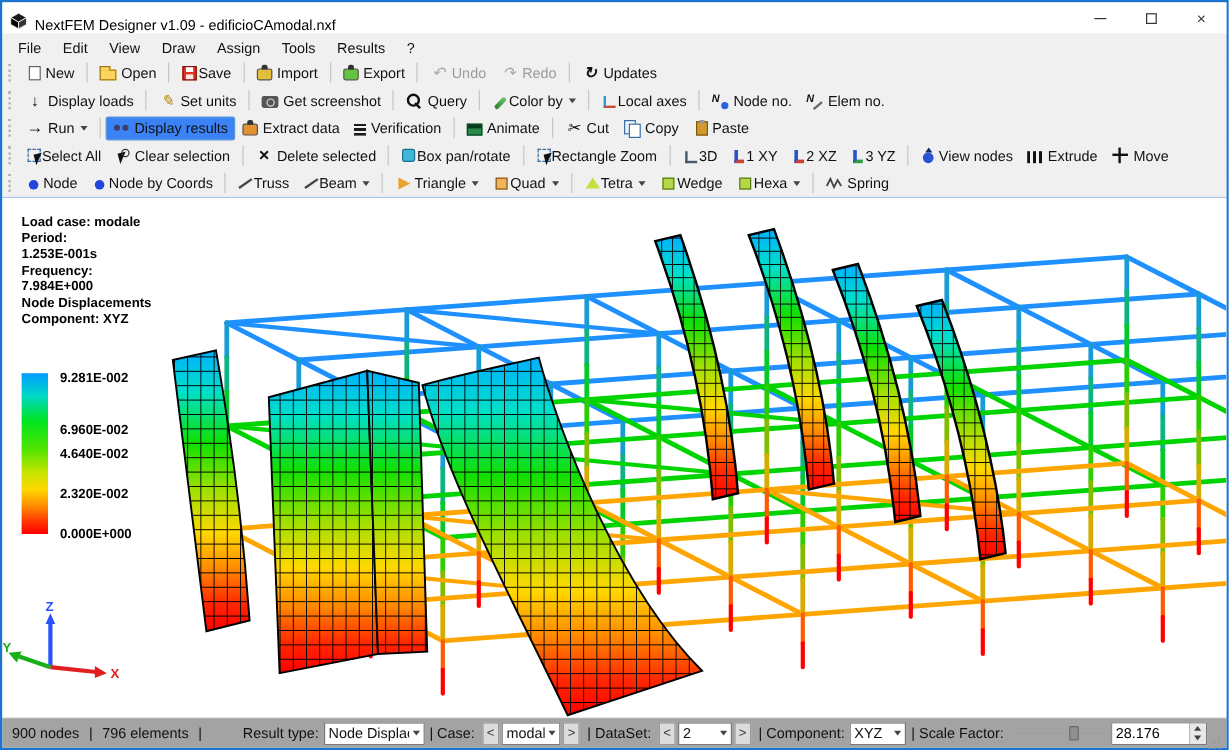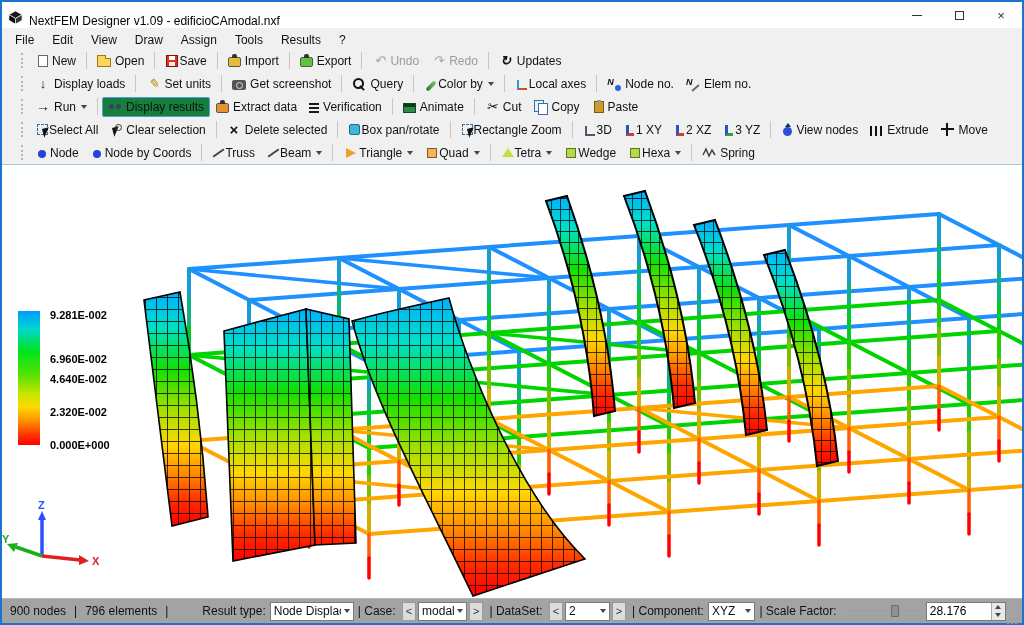--- a/index.html
+++ b/index.html
@@ -10,25 +10,25 @@
   .titlebar{height:26px;background:#fff;display:flex;align-items:flex-end;padding-left:6px;flex:none}
   .titlebar .ttl{margin-left:6px;font-size:12px;color:#000}
   .wctrls{margin-left:auto;display:flex;height:100%}
   .wbtn{width:42px;display:flex;align-items:center;justify-content:center;color:#333;font-size:13px}
   .wb-min i{display:block;width:10px;height:1px;background:#333}
   .wb-max i{display:block;width:9px;height:9px;border:1px solid #333}
   
   .menubar{height:21px;background:#f0f0f0;display:flex;align-items:flex-end;padding-left:4px;flex:none}
   .mitem{padding:2px 9px;color:#111}
   
-  .trow{height:23px;background:#f0f0f0;display:flex;align-items:center;padding-left:16px;flex:none}
+  .trow{height:23px;background:#f0f0f0;display:flex;align-items:center;padding-left:2px;flex:none}
   .tgrip{width:4px;height:15px;border-left:2px dotted #b5b5b5;margin:0 5px 0 3px;flex:none}
   .tsep{width:1px;height:17px;background:#c6c6c6;margin:0 4px;flex:none}
   .tbtn{display:inline-flex;align-items:center;padding:1px 5px;height:20px;border:1px solid transparent;border-radius:2px;white-space:nowrap;color:#111}
-  .tbtn.sel{background:#15803d;border-color:#5b9bd5}
+  .tbtn.sel{background:#3b82f6;border-color:#5b9bd5}
   .tbtn.dis{color:#9b9b9b}
   .dd{width:0;height:0;border-left:3.5px solid transparent;border-right:3.5px solid transparent;border-top:4px solid #444;margin-left:5px;flex:none}
   
   .ic{display:inline-block;position:relative;width:14px;height:14px;margin-right:4px;flex:none}
   .gly{font-size:13px;line-height:14px;text-align:center;color:#111}
   .i-new{width:10px;height:12px;background:#fff;border:1px solid #666;margin:1px 4px 0 2px}
   .i-open{width:14px;height:9px;background:#fdd55a;border:1px solid #a07818;margin-top:4px}
   .i-open::before{content:'';position:absolute;top:-4px;left:-1px;width:7px;height:3px;background:#fdd55a;border:1px solid #a07818;border-bottom:none}
   .i-save{width:12px;height:12px;background:#e03322;border:1px solid #7a150c;margin:1px}
   .i-save::before{content:'';position:absolute;left:2px;top:0;width:6px;height:4px;background:#fff}
@@ -791,20 +791,29 @@
           <polygon points="36,355 44,355 40,346" fill="#2a50ff"></polygon>
           <line x1="40" y1="391" x2="78" y2="395" stroke="#e02020" stroke-width="3.5"></line>
           <polygon points="77,390 77,400 87,396" fill="#e02020"></polygon>
           <line x1="40" y1="391" x2="14" y2="382" stroke="#17b117" stroke-width="3.5"></line>
           <polygon points="16,378 12,387 5,379" fill="#17b117"></polygon>
           <text x="36" y="344" font-size="11" font-weight="bold" fill="#2a50ff">Z</text>
           <text x="90" y="400" font-size="11" font-weight="bold" fill="#e02020">X</text>
           <text x="0" y="378" font-size="11" font-weight="bold" fill="#17b117">Y</text>
         </g>
       </svg>
+    <div class="infoblock">
+      <div>Load case: modale</div>
+      <div>Period:</div>
+      <div>1.253E-001s</div>
+      <div>Frequency:</div>
+      <div>7.984E+000</div>
+      <div>Node Displacements</div>
+      <div>Component: XYZ</div>
+    </div>
     <div class="legend">
       <div class="legbar"></div>
       <div class="leglab" style="top:-2px">9.281E-002</div>
       <div class="leglab" style="top:42px">6.960E-002</div>
       <div class="leglab" style="top:62px">4.640E-002</div>
       <div class="leglab" style="top:95px">2.320E-002</div>
       <div class="leglab" style="top:128px">0.000E+000</div>
     </div>
   </div>
 

